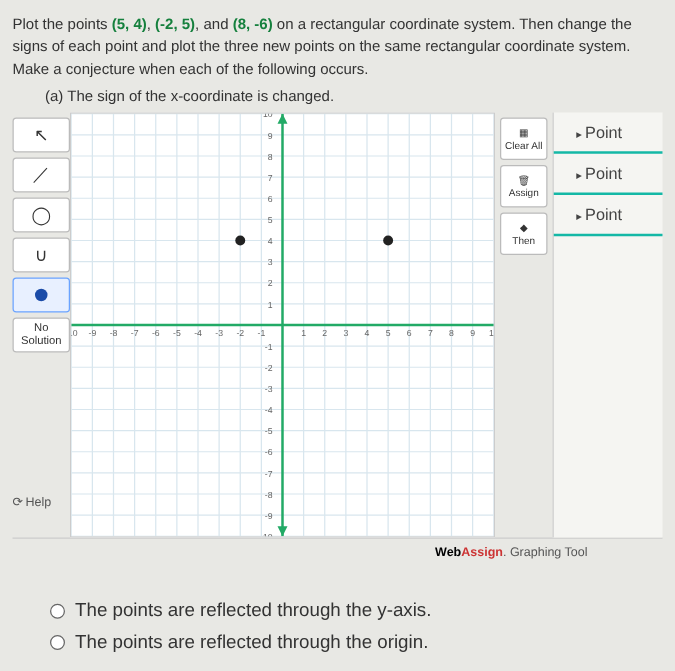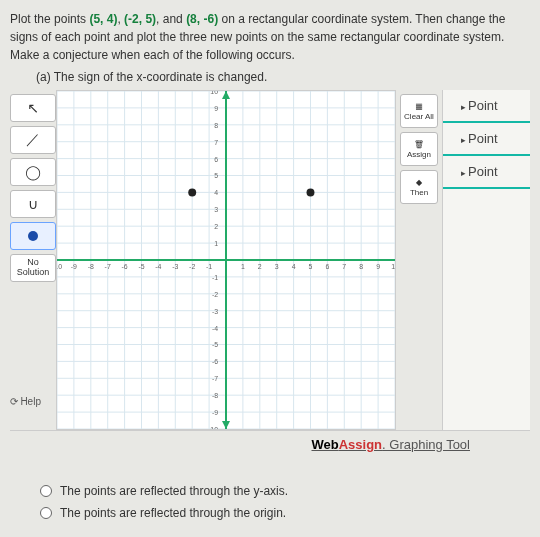--- a/index.html
+++ b/index.html
@@ -13,25 +13,25 @@
   .tool-btn.active { background: #e8f0ff; border-color: #6aa3ff; }
   .no-sol { font-size: 9px; text-align: center; line-height: 1.1; padding: 4px 0; }
   .help { margin-top: 110px; font-size: 10px; color: #555; display: flex; align-items: center; gap: 2px; }
   .graph-wrap { position: relative; width: 340px; height: 340px; border: 1px solid #ccc; background: #fff; }
   .right-tools { width: 46px; display: flex; flex-direction: column; gap: 4px; padding: 4px; }
   .right-btn { border: 1px solid #bbb; background: #fff; border-radius: 3px; height: 34px; display: flex; flex-direction: column; align-items: center; justify-content: center; font-size: 8px; cursor: pointer; gap: 1px; }
   .side-panel { border-left: 1px solid #ccc; background: #f5f5f2; width: 88px; }
   .side-head { font-weight: bold; padding: 8px 6px; border-bottom: 1px solid #ccc; font-size: 12px; }
   .side-item { padding: 8px 18px; border-bottom: 2px solid #14b8a6; font-size: 13px; color: #444; }
   .side-item::before { content: "▸ "; font-size: 9px; }
-  .footer { text-align: right; padding: 6px 60px 6px 0; font-size: 13px; color: #555; border-top: 1px solid #ccc; margin: 0 10px; text-decoration: underline; }
+  .footer { text-align: right; padding: 6px 60px 6px 0; font-size: 10px; color: #555; border-top: 1px solid #ccc; margin: 0 10px; }
   .footer b { color: #000; }
   .footer .assign { color: #c33; font-weight: bold; }
   .options { padding: 18px 40px; }
-  .opt { display: flex; align-items: center; gap: 8px; margin: 8px 0; font-size: 12px; }
+  .opt { display: flex; align-items: center; gap: 8px; margin: 8px 0; font-size: 15px; }
   .radio { width: 12px; height: 12px; border: 1px solid #666; border-radius: 50%; background: #fff; }
   svg.grid { width: 100%; height: 100%; display: block; }
   .cursor-icon { font-size: 14px; }
   .dot { width: 10px; height: 10px; border-radius: 50%; background: #1a4ba8; }
 </style>
 </head>
 <body>
 
 <div class="question">
   <span>Plot the points </span><span class="pt">(5, 4)</span><span>, </span><span class="pt">(-2, 5)</span><span>, and </span><span class="pt">(8, -6)</span><span> on a rectangular coordinate system. Then change the signs of each point and plot the three new points on the same rectangular coordinate system. Make a conjecture when each of the following occurs.</span>

